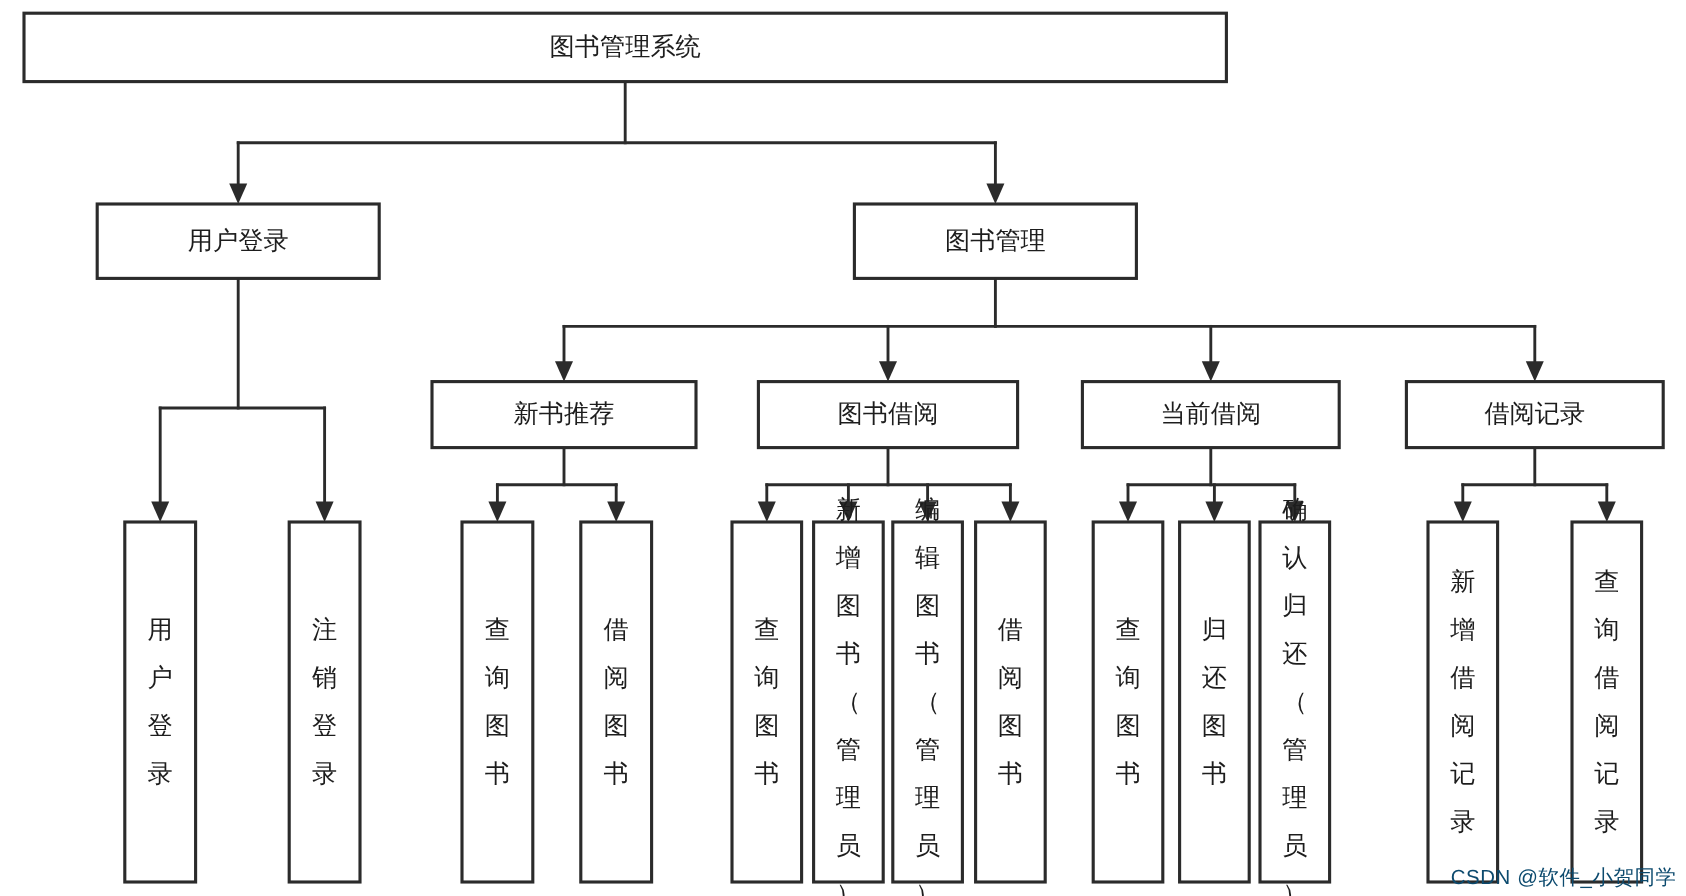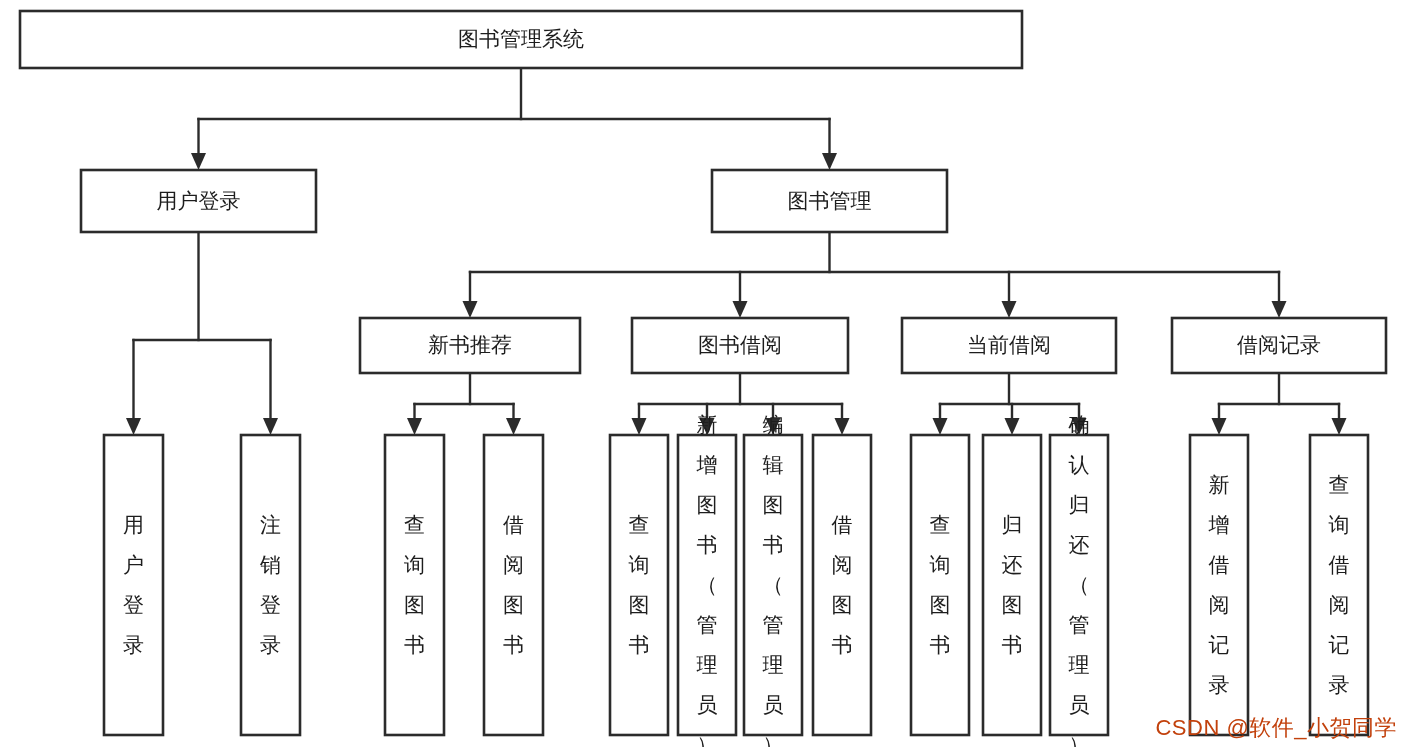--- a/index.html
+++ b/index.html
@@ -53,22 +53,22 @@
     font-family: "Liberation Sans", "DejaVu Sans", sans-serif;
     font-size: 21px;
     fill: #1d1d1d;
     text-anchor: middle;
   }
   .watermark {
     position: absolute;
     right: 8px;
     bottom: 4px;
     font-family: "Liberation Sans", "DejaVu Sans", sans-serif;
-    font-size: 22px;
-    color: #c2410c;
+    font-size: 17px;
+    color: #0c4a6e;
     letter-spacing: 0.5px;
     white-space: nowrap;
     user-select: none;
   }
 </style>
 </head>
 <body>
 
 <div id="diagram-root">
 

